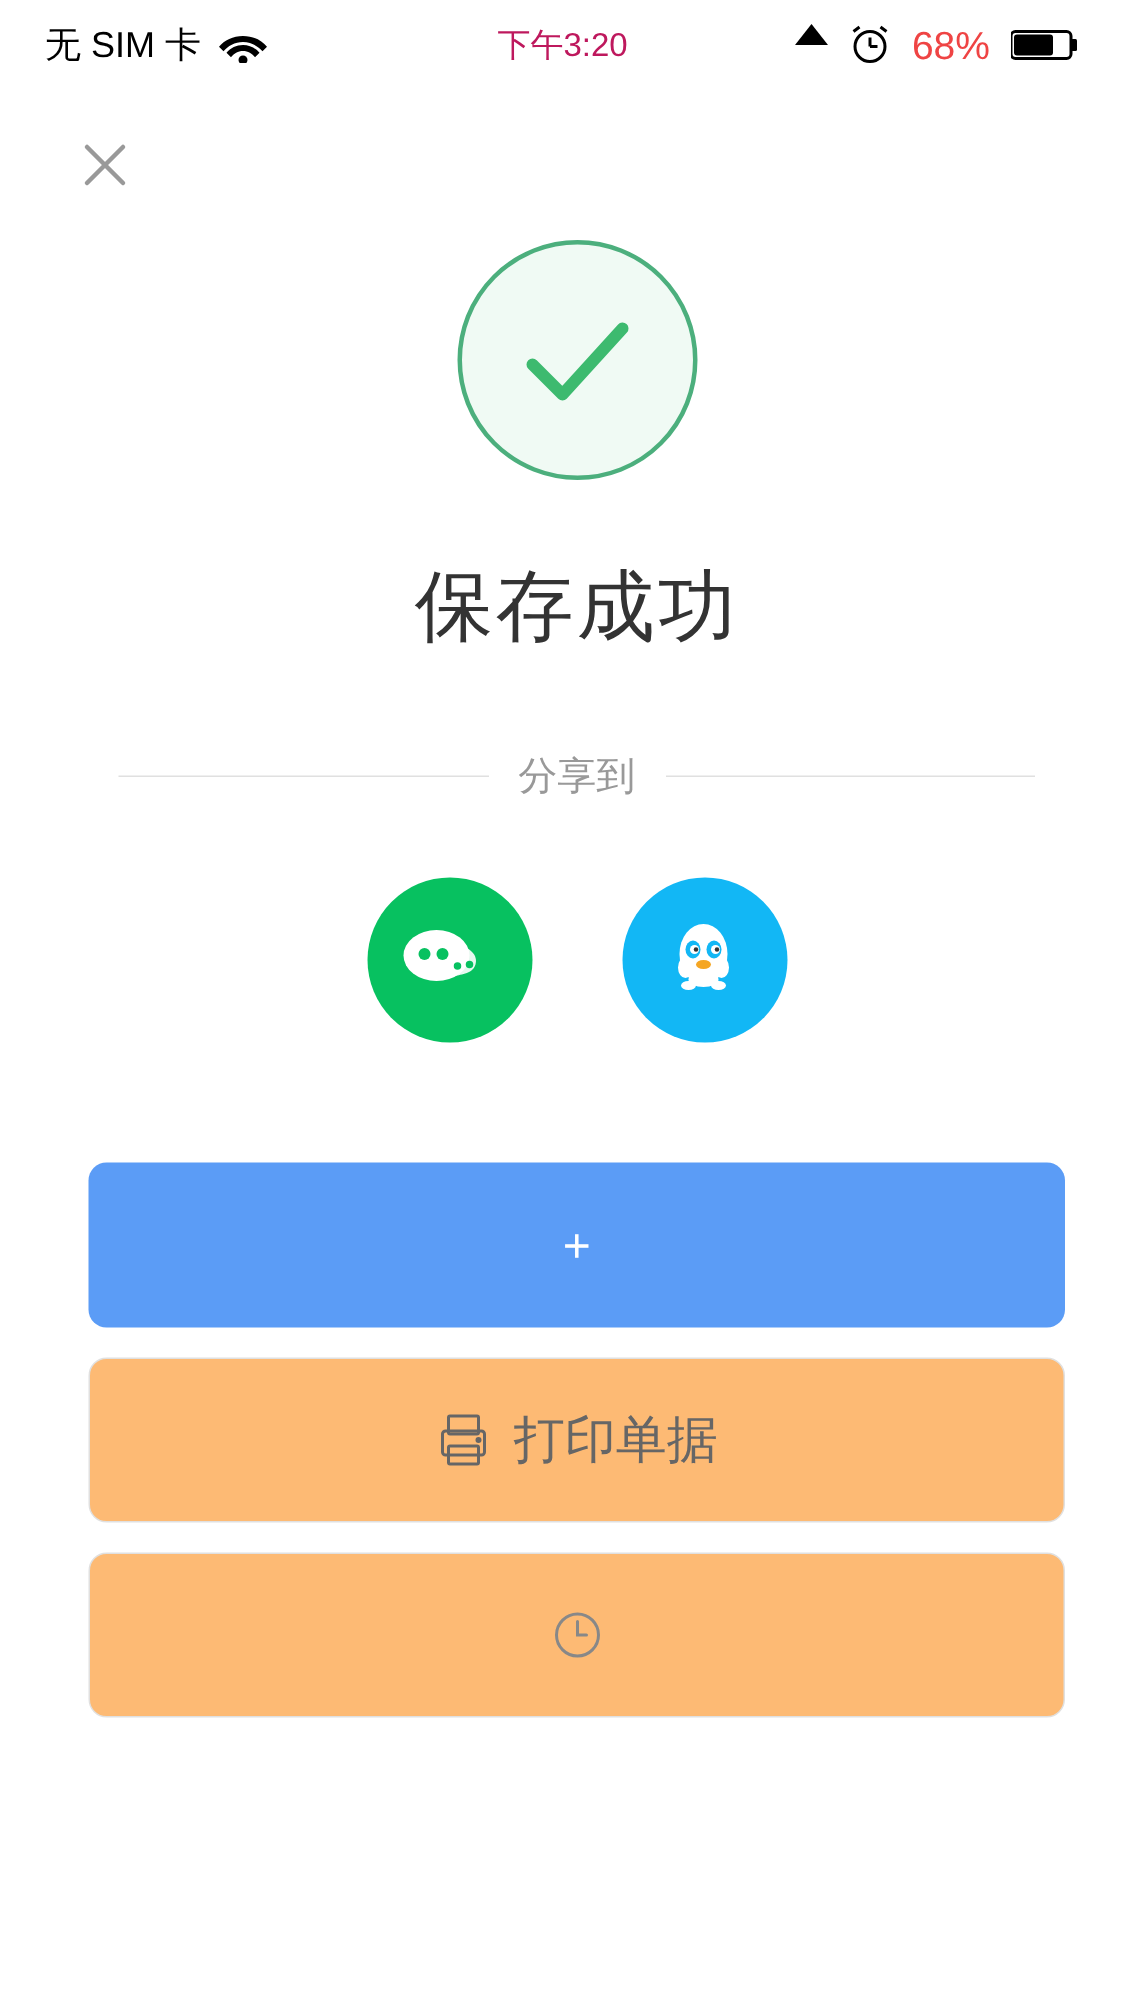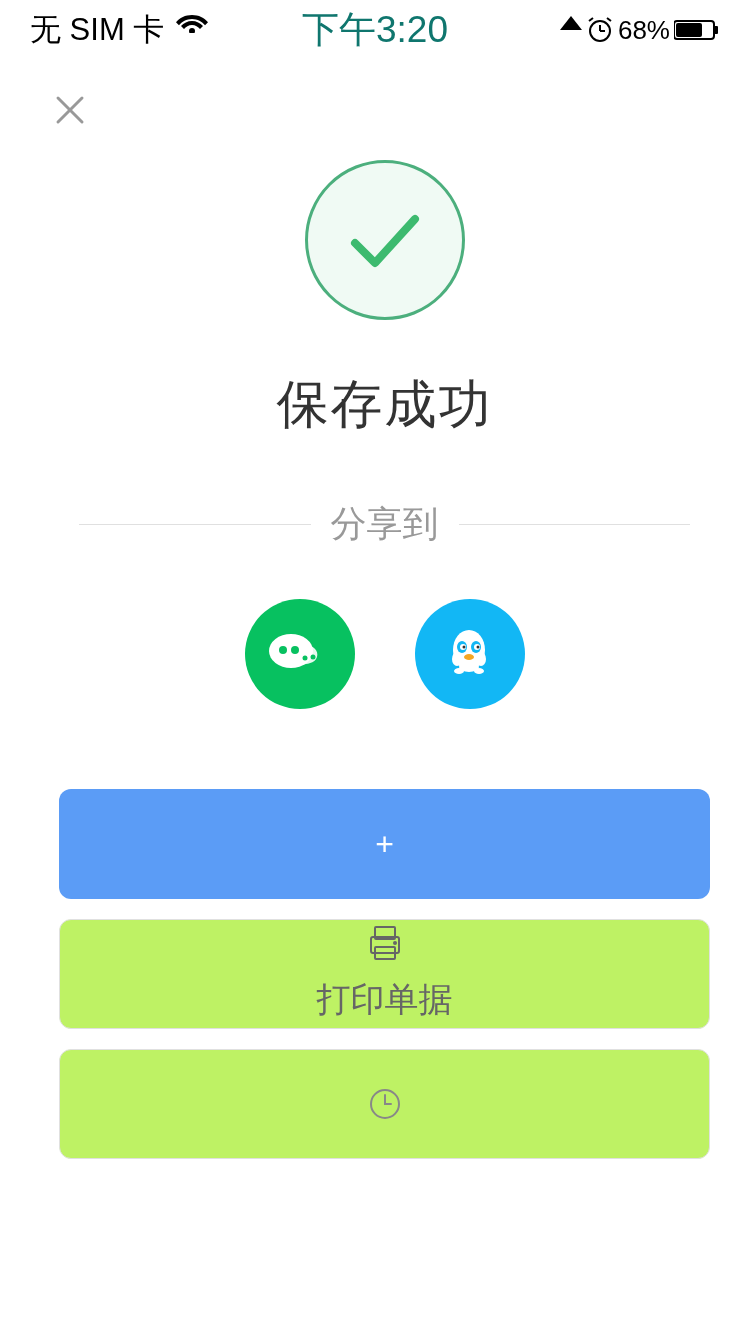--- a/index.html
+++ b/index.html
@@ -23,41 +23,42 @@
       height: 60px;
       display: flex;
       align-items: center;
       justify-content: space-between;
       padding: 0 30px;
       background: #ffffff;
     }
 
     .status-left {
       display: flex;
+      align-items: center;
       gap: 12px;
-      font-size: 31px;
+      font-size: 24px;
       font-weight: 500;
       color: #000;
     }
 
     .status-center {
-      font-size: 37px;
+      font-size: 22px;
       font-weight: 500;
-      color: #0f766e;
+      color: #be185d;
       position: absolute;
       left: 50%;
       transform: translateX(-50%);
     }
 
     .status-right {
       display: flex;
       align-items: center;
-      gap: 4px;
+      gap: 14px;
       font-size: 26px;
-      color: #000000;
+      color: #ef4444;
     }
 
     
     .close-btn {
       position: absolute;
       top: 80px;
       left: 40px;
       width: 60px;
       height: 60px;
       display: flex;
@@ -111,21 +112,21 @@
       margin-bottom: 50px;
     }
 
     .divider-line {
       flex: 1;
       height: 1px;
       background: #e0e0e0;
     }
 
     .divider-text {
-      font-size: 36px;
+      font-size: 26px;
       color: #999999;
       padding: 0 20px;
     }
 
     
     .share-icons {
       display: flex;
       gap: 60px;
       margin-bottom: 80px;
     }
@@ -171,24 +172,23 @@
       font-family: inherit;
     }
 
     .btn-primary {
       background: #5b9cf6;
       color: #ffffff;
       border: none;
     }
 
     .btn-secondary {
-      background: #bef264;
+      background: #fdba74;
       color: #666666;
       border: 1px solid #e0e0e0;
-      flex-direction: column;
     }
 
     .btn-icon {
       font-size: 32px;
     }
 
     
     .wechat-logo {
       width: 70px;
       height: 70px;

